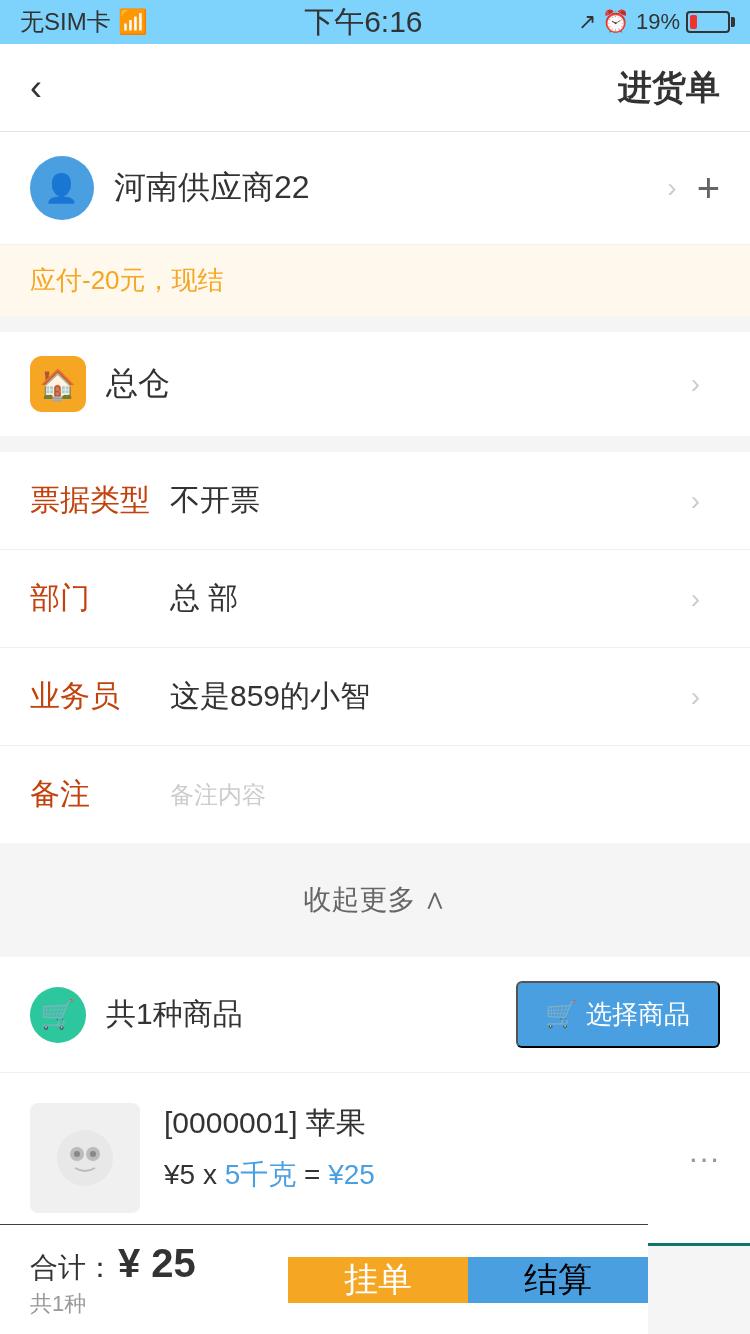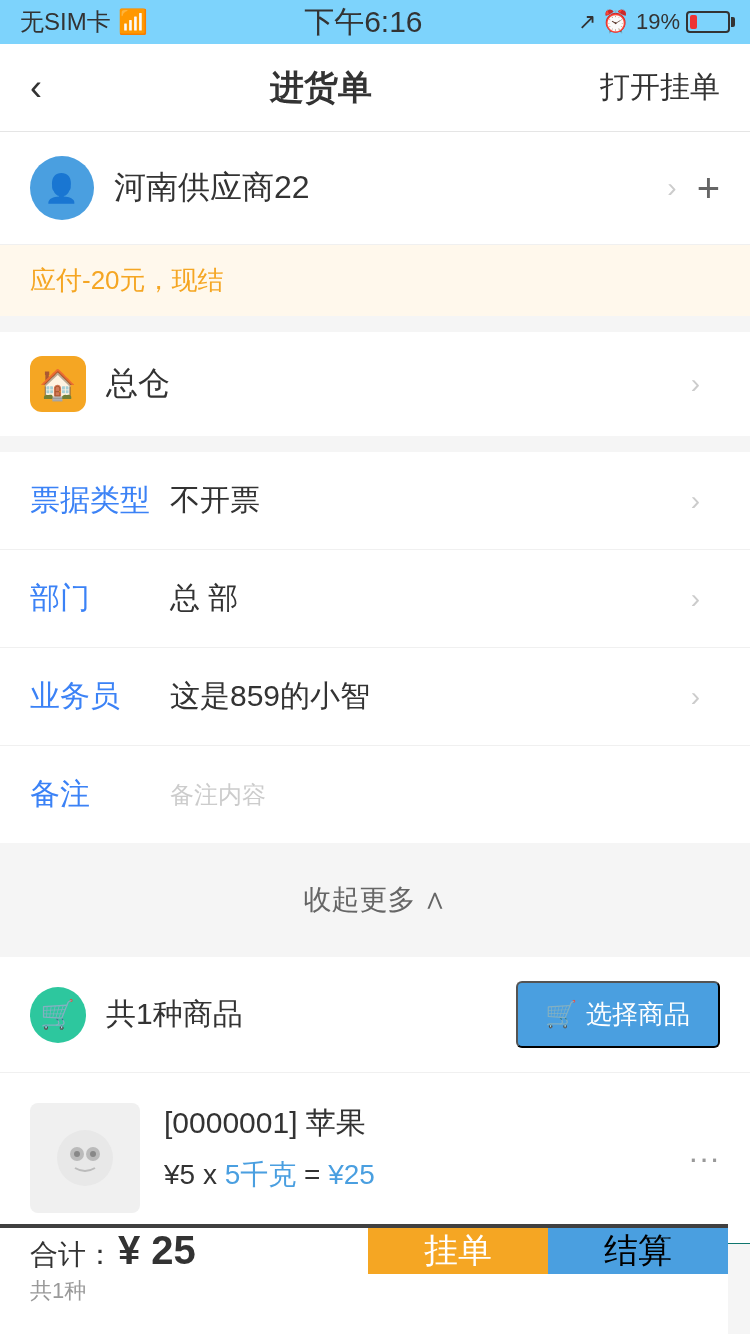--- a/index.html
+++ b/index.html
@@ -95,21 +95,21 @@
 
     
     .form-row {
       display: flex;
       align-items: center;
       padding: 28px 30px;
       border-bottom: 1px solid #f0f0f0;
       background: #fff;
     }
     .form-row:last-child { border-bottom: none; }
-    .form-label { width: 140px; font-size: 30px; color: #3b82f6; flex-shrink: 0; }
+    .form-label { width: 140px; font-size: 30px; color: #c2410c; flex-shrink: 0; }
     .form-value { flex: 1; font-size: 30px; color: #333; }
     .form-placeholder { flex: 1; font-size: 24px; color: #ccc; }
 
     
     .collapse-btn {
       background: #f5f5f5;
       text-align: center;
       padding: 22px;
       font-size: 28px;
       color: #666;
@@ -141,47 +141,47 @@
       padding: 14px 28px; border-radius: 6px; font-size: 26px; cursor: pointer;
       display: flex; align-items: center; gap: 8px;
     }
 
     
     .product-item {
       background: #fff;
       display: flex;
       align-items: flex-start;
       padding: 30px;
-      border-bottom: 1px solid #0f766e;
+      border-bottom: 3px solid #0f766e;
     }
     .product-thumb {
       width: 110px; height: 110px; background: #f0f0f0; border-radius: 8px;
       display: flex; align-items: center; justify-content: center;
       margin-right: 24px; flex-shrink: 0; color: #aaa;
     }
     .product-thumb-inner {
       width: 80px; height: 80px; display: flex; align-items: center; justify-content: center;
     }
     .product-info { flex: 1; }
     .product-name { font-size: 30px; color: #333; margin-bottom: 12px; }
     .product-price { font-size: 28px; color: #333; }
     .price-blue { color: #4a9fe0; }
     .product-more { font-size: 32px; color: #999; cursor: pointer; align-self: center; }
 
     
     .bottom-bar {
       position: fixed;
       bottom: 0;
       left: 0;
-      width: 728px;
+      width: 648px;
       height: 110px;
       display: flex;
-      align-items: flex-start;
-      background: #fff;
-      border-top: 4px solid #404040;
+      align-items: center;
+      background: #fff;
+      border-top: 1px solid #404040;
     }
     .total-section {
       flex: 1;
       display: flex;
       flex-direction: column;
       justify-content: center;
       padding: 0 30px;
     }
     .total-amount { font-size: 40px; font-weight: bold; color: #333; }
     .total-sub { font-size: 22px; color: #999; margin-top: 2px; }
@@ -217,21 +217,20 @@
     <span>19%</span>
     <div class="battery-icon">
       <div class="battery-fill"></div>
     </div>
   </div>
 </div>
 
 <div class="nav-bar">
   <span class="nav-back">‹</span>
   <span class="nav-title">进货单</span>
-  <span class="nav-action">打开挂单</span>
 </div>
 
 <div class="section">
   <div class="supplier-row">
     <div class="supplier-avatar">
       <span>👤</span>
     </div>
     <span class="supplier-name">河南供应商22</span>
     <span class="chevron-right">›</span>
     <span class="add-btn">+</span>

